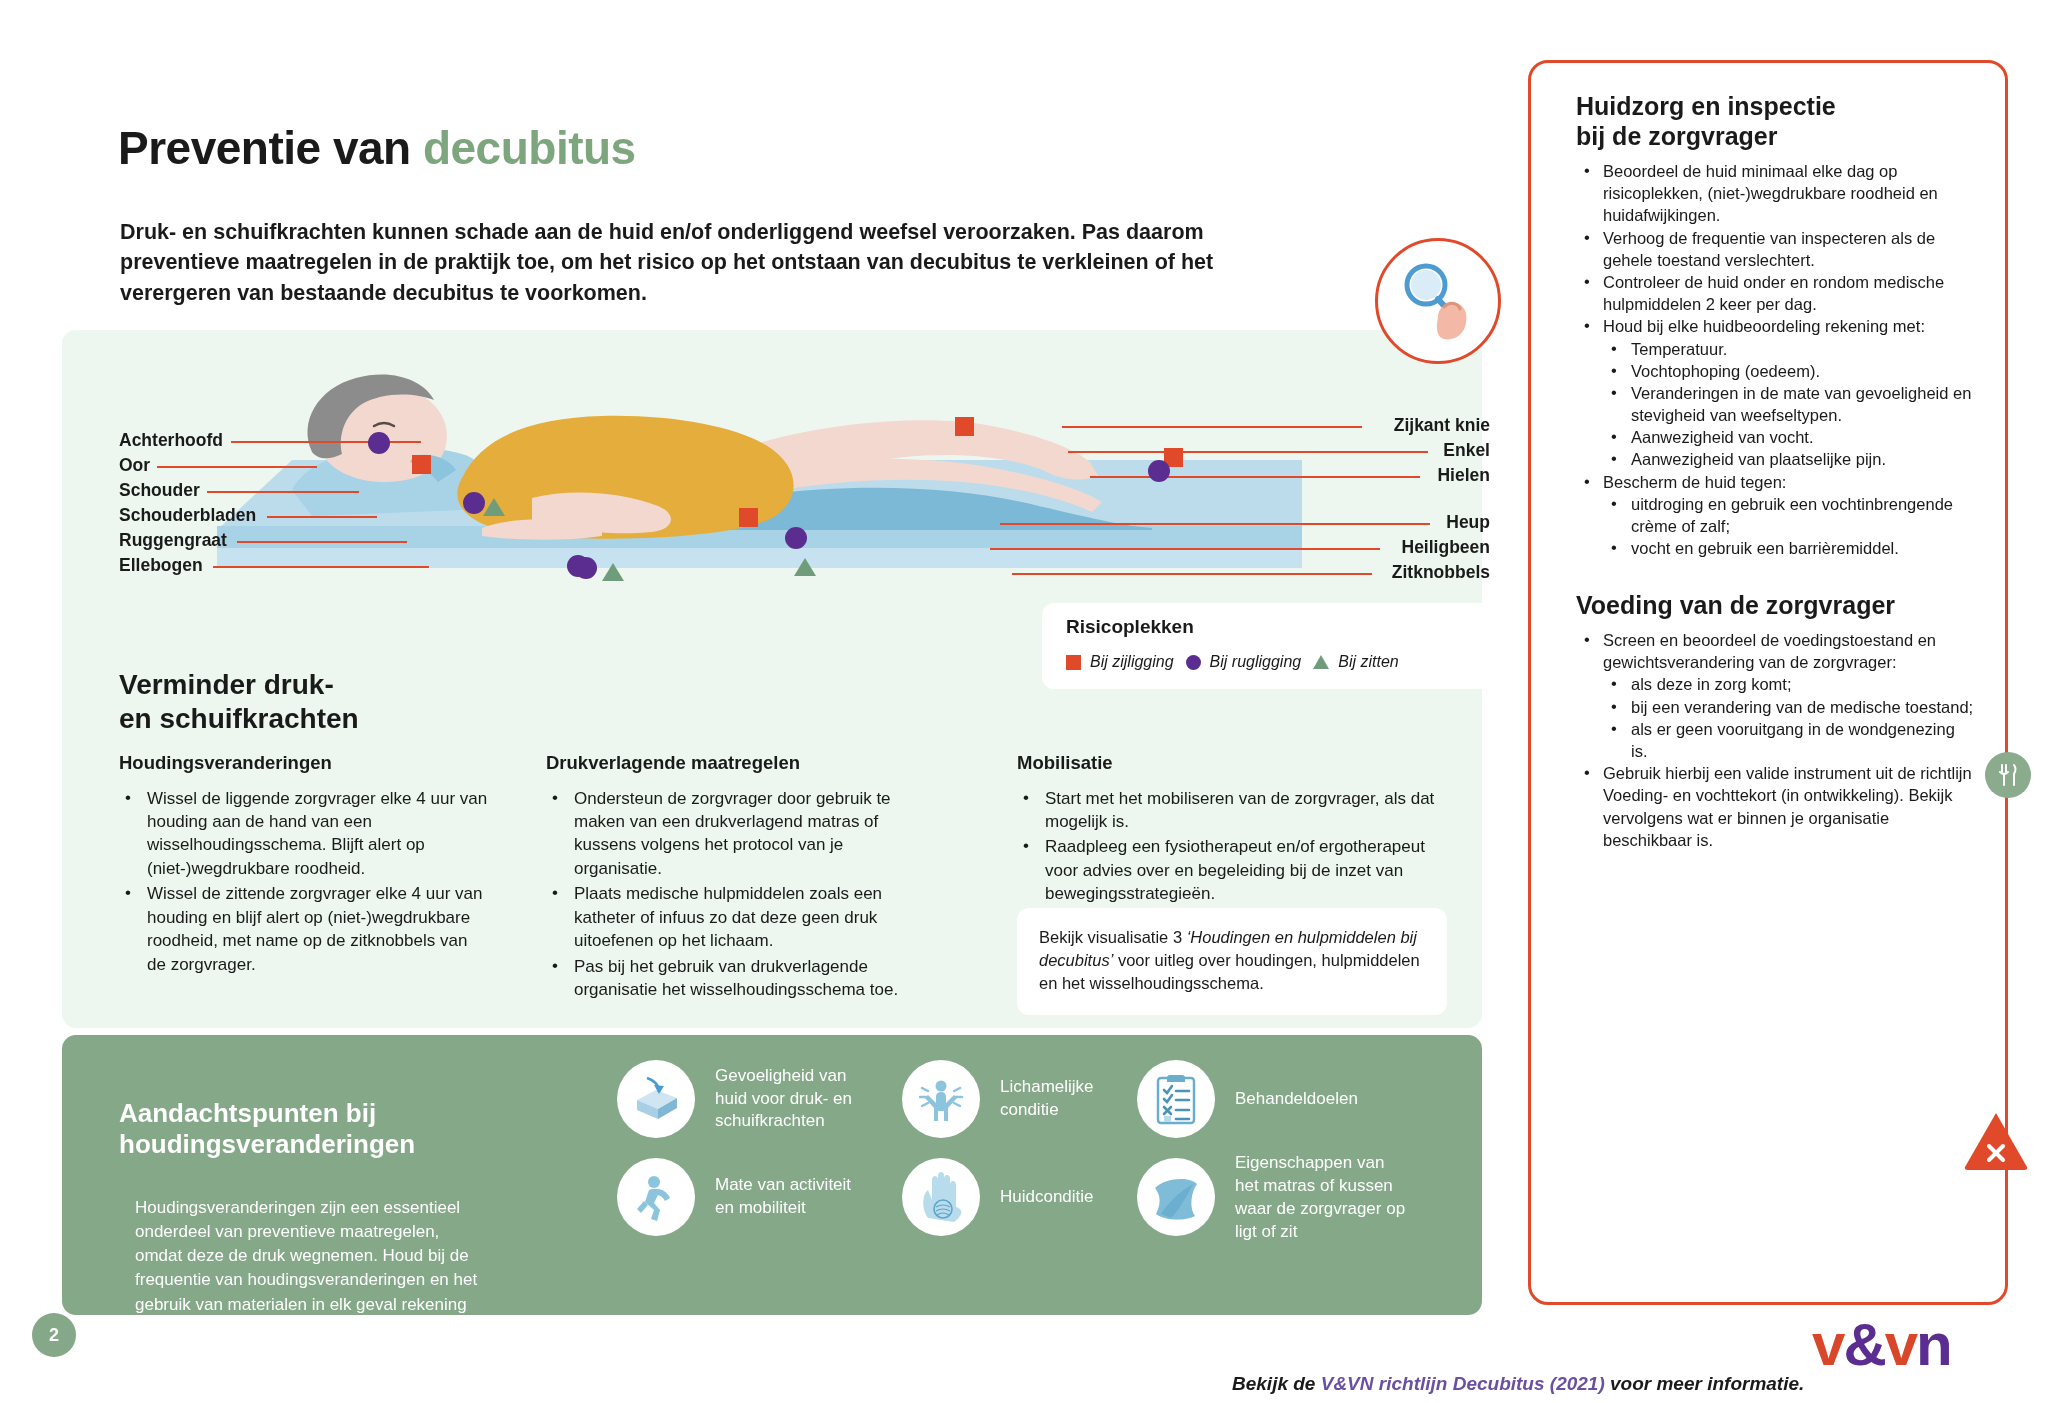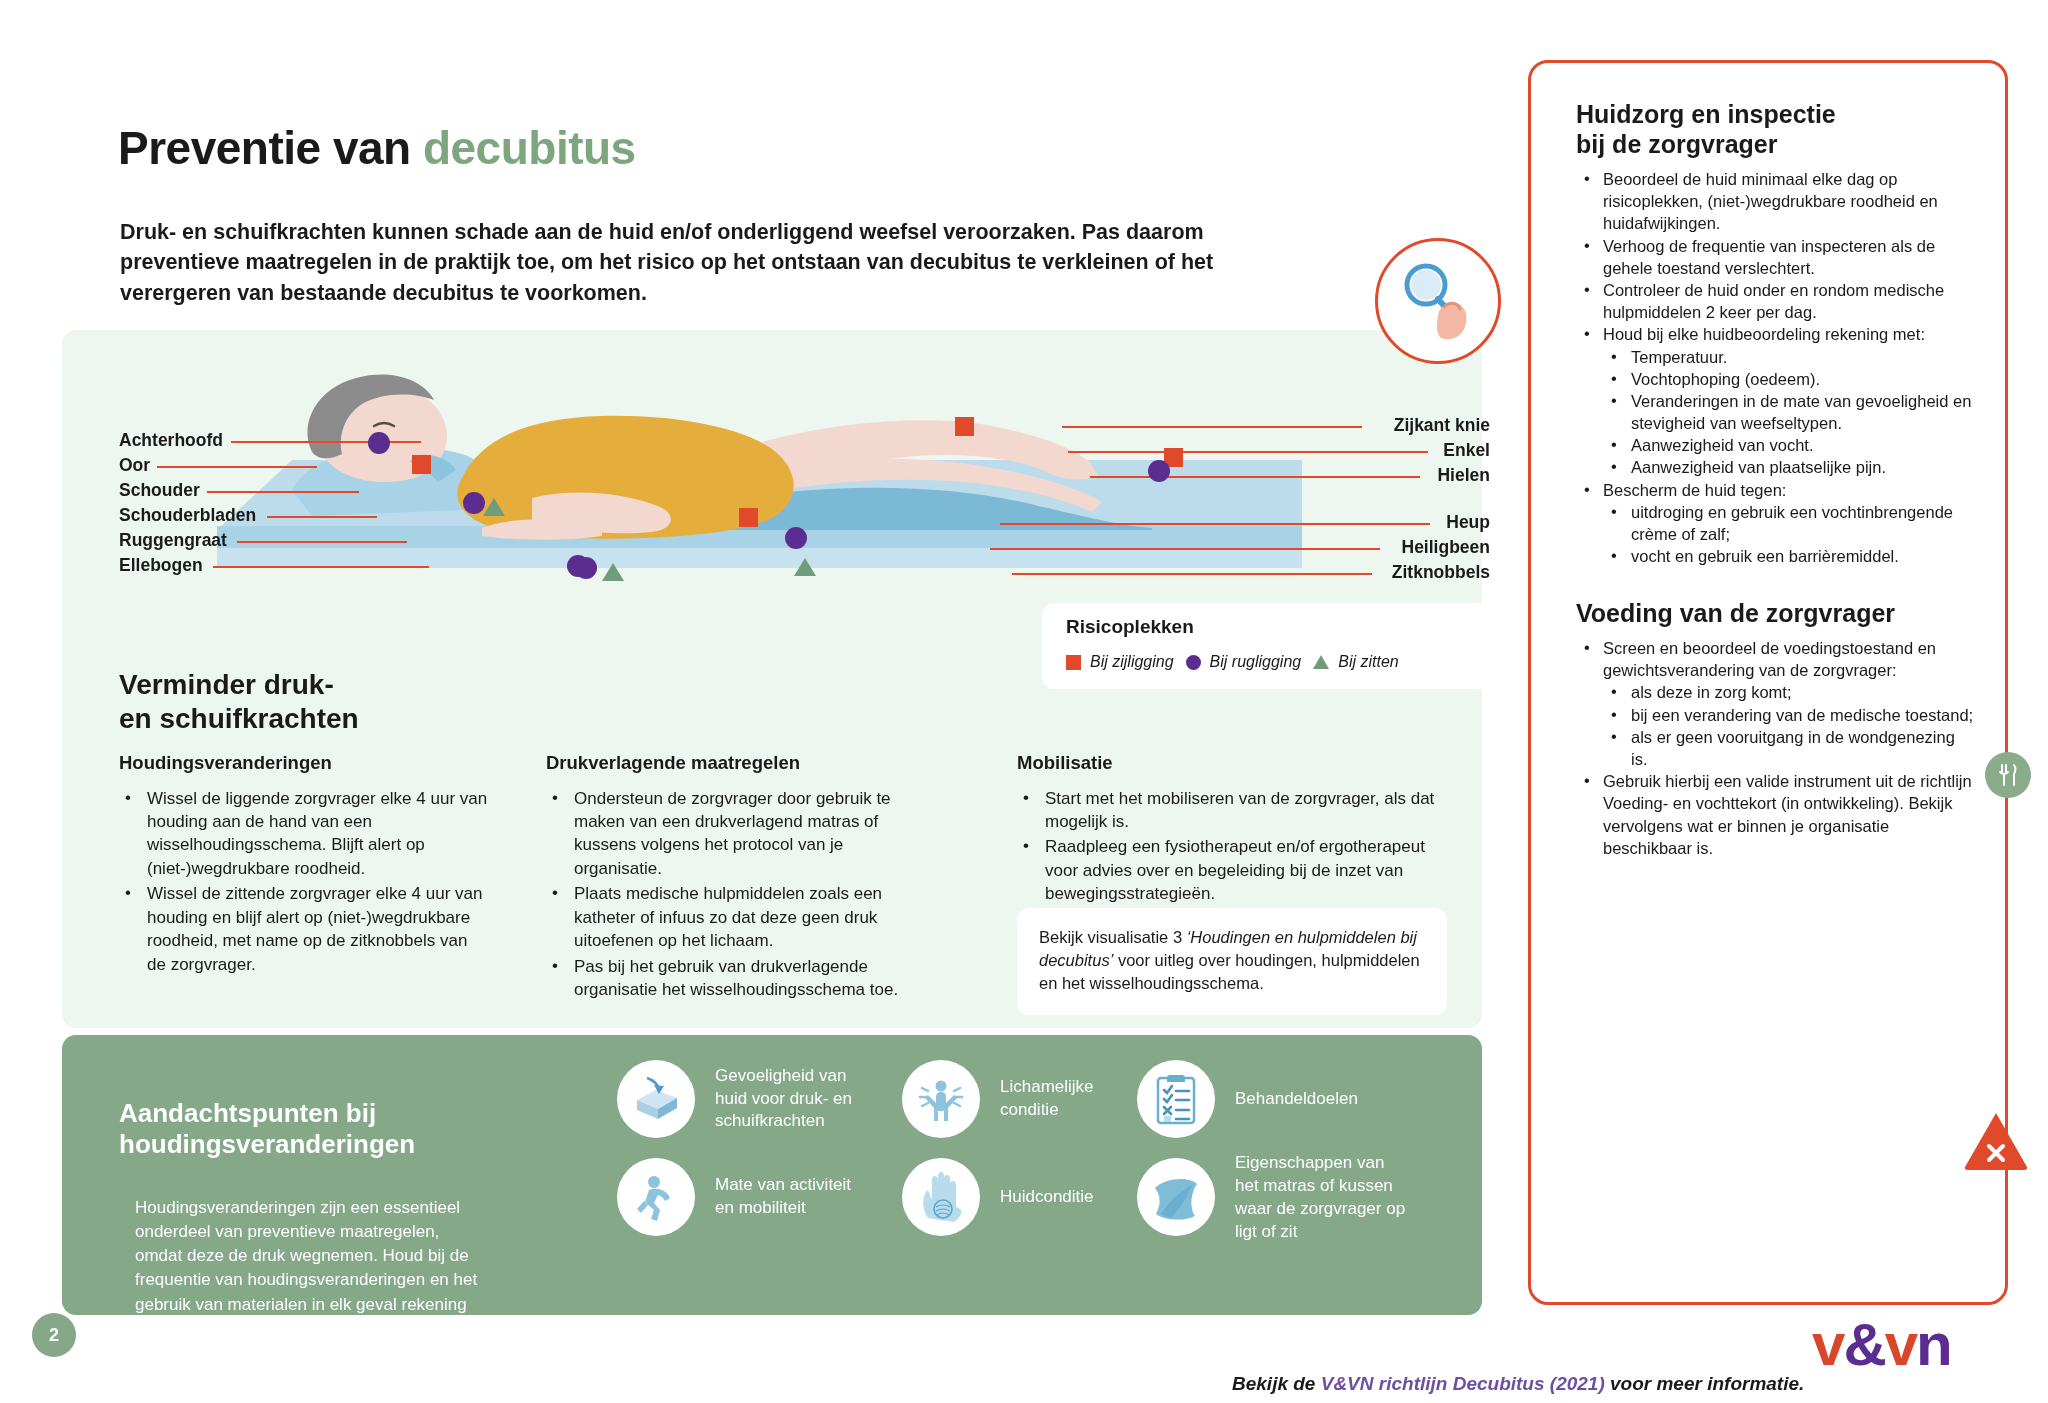--- a/index.html
+++ b/index.html
@@ -126,21 +126,21 @@
 
   
   .side{
     position:absolute;left:1528px;top:60px;width:480px;height:1245px;
     border:3px solid #e0492a;border-radius:20px;box-sizing:border-box;
     background:#ffffff;
   }
   .side h3{
     margin:0;font-size:25px;font-weight:bold;line-height:1.2;
   }
-  .side-block{position:absolute;left:45px;width:398px;margin-top:8px;}
+  .side-block{position:absolute;left:45px;width:398px;}
   .side ul{margin:9px 0 0 0;padding:0;list-style:none;font-size:16.5px;line-height:1.345;}
   .side li{position:relative;padding-left:27px;}
   .side li::before{content:"\2022";position:absolute;left:8px;top:-1px;}
   .side ul ul{margin:0;padding:0;}
   .side ul ul li{padding-left:28px;}
   .side ul ul li::before{left:8px;}
   .sub{margin-left:27px;}
 
   
   .badge{position:absolute;display:flex;align-items:center;justify-content:center;}

